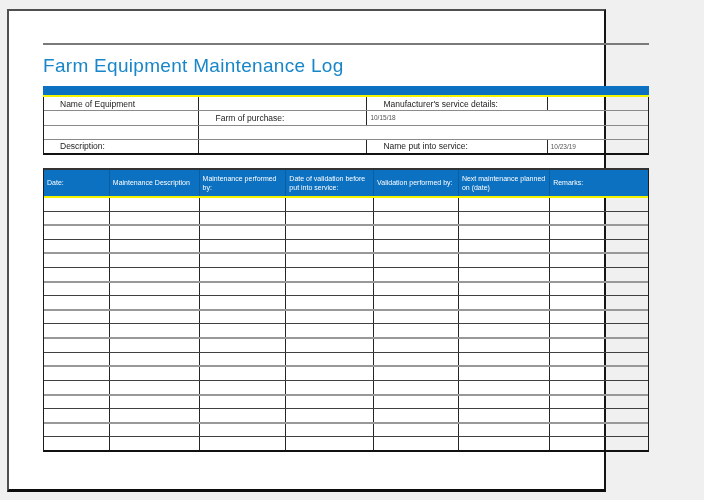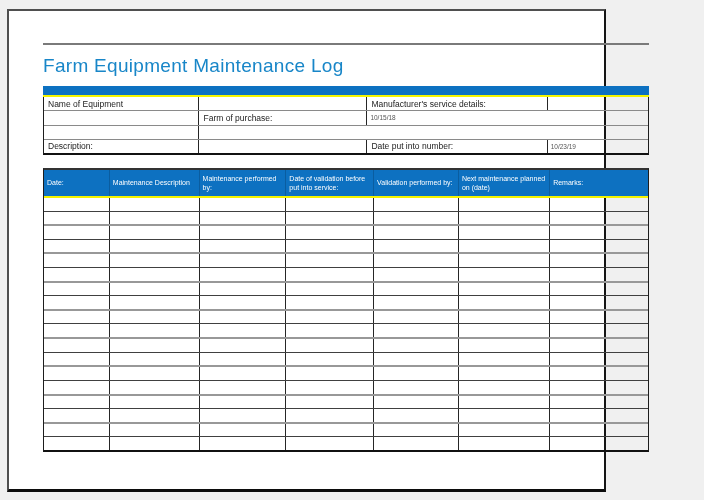--- a/index.html
+++ b/index.html
@@ -58,21 +58,21 @@
     box-sizing: border-box;
   }
   .info-row:last-child { border-bottom: none; }
   .info-label-cell, .info-value-cell {
     box-sizing: border-box;
     border-right: 1px solid #262626;
     display: flex; align-items: center;
     overflow: hidden; white-space: nowrap;
   }
   .info-row > div:last-child { border-right: none; }
-  .info-label-cell { font-size: 8.5px; color: #1c1c1c; padding-left: 4px; }
+  .info-label-cell { font-size: 8.5px; color: #1c1c1c; padding-left: 4px; margin-left: 12px; }
   .info-value-cell { font-size: 6.5px; color: #555555; padding-left: 3px; }
 
   
   .log-table {
     left: 34px; top: 157px; width: 606px;
     box-sizing: border-box;
     border-top: 2px solid #333333;
     border-left: 1px solid #1d1d1d;
     border-right: 1px solid #1d1d1d;
     border-bottom: 2px solid #111111;
@@ -134,21 +134,21 @@
         <div class="info-label-cell">Farm of purchase:</div>
         <div class="info-value-cell">10/15/18</div>
       </div>
       <div class="info-row">
         <div class="info-value-cell"></div>
         <div class="info-value-cell"></div>
       </div>
       <div class="info-row">
         <div class="info-label-cell">Description:</div>
         <div class="info-value-cell"></div>
-        <div class="info-label-cell">Date put into number:</div>
+        <div class="info-label-cell">Name put into service:</div>
         <div class="info-value-cell">10/23/19</div>
       </div>
     </div>
 
   <div class="abs log-table">
     <div class="log-header-row">
         <div class="log-header-cell">Date:</div>
         <div class="log-header-cell">Maintenance Description</div>
         <div class="log-header-cell">Maintenance performed by:</div>
         <div class="log-header-cell">Date of validation before put into service:</div>

